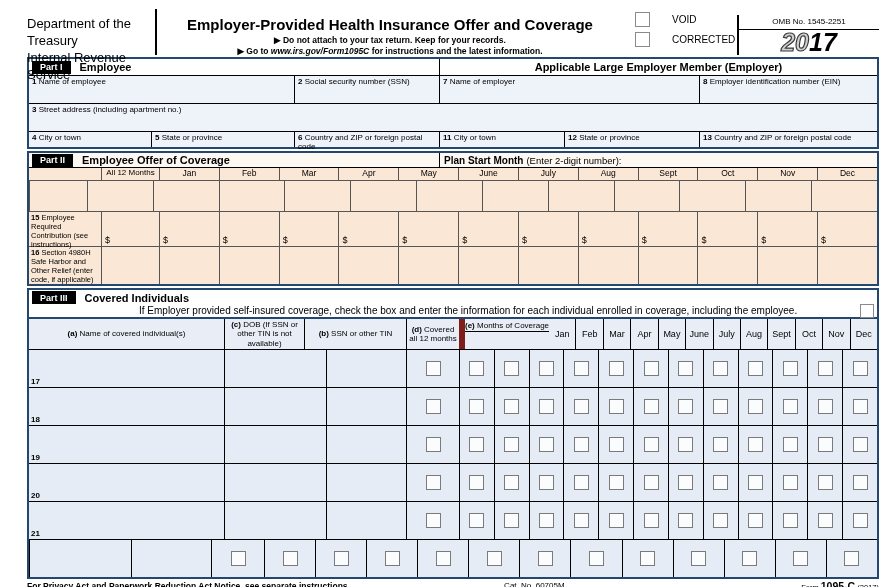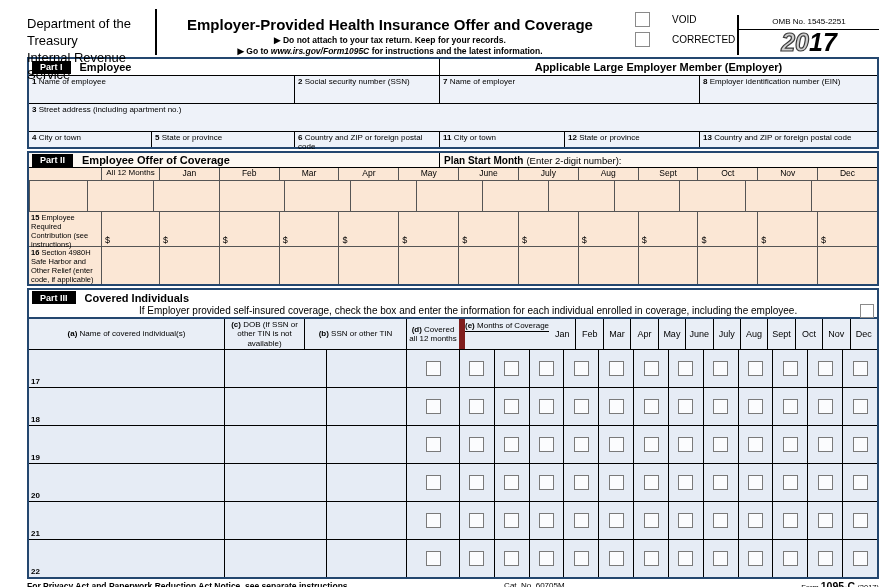--- a/index.html
+++ b/index.html
@@ -495,23 +495,20 @@
               <div class="cb2"></div>
             </div>
             <div class="p3cell p3m">
               <div class="cb2"></div>
             </div>
             <div class="p3cell p3m">
               <div class="cb2"></div>
             </div>
           </div>
           <div class="p3-row">
-            <div class="p3a">
-              <span class="rownum">22</span>
-            </div>
             <div class="p3cell w-b"></div>
             <div class="p3cell w-c"></div>
             <div class="p3cell w-d p3d">
               <div class="cb2"></div>
             </div>
             <div class="p3cell p3m">
               <div class="cb2"></div>
             </div>
             <div class="p3cell p3m">
               <div class="cb2"></div>

